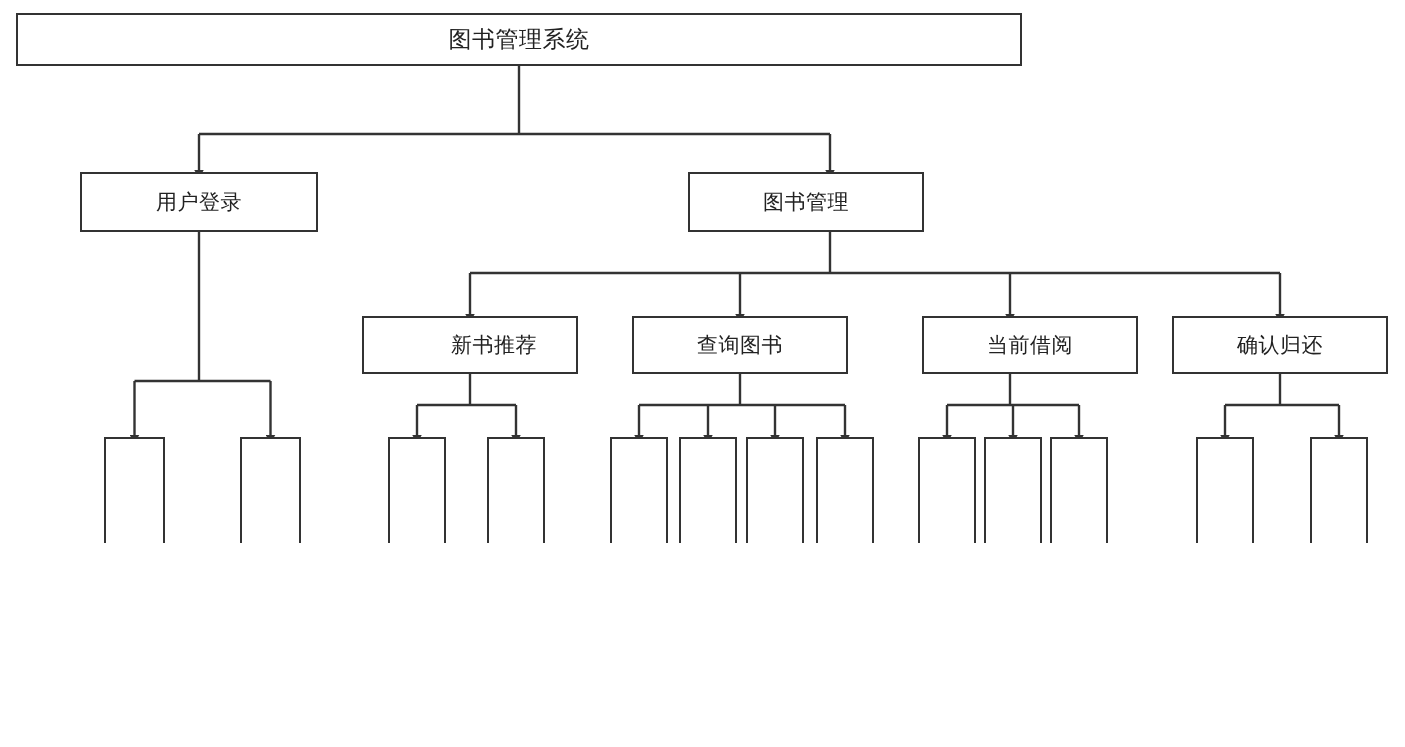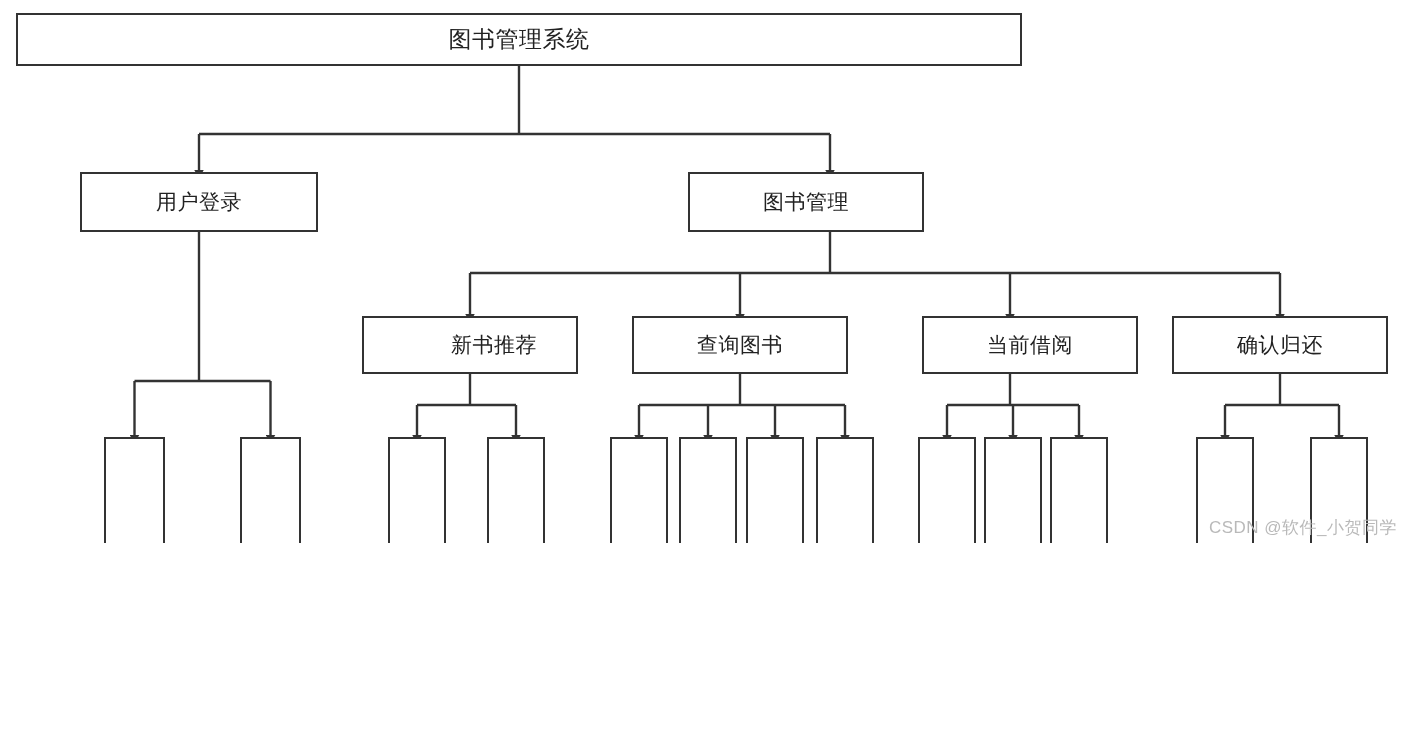--- a/index.html
+++ b/index.html
@@ -183,14 +183,13 @@
         <span class="node-label">确认归还（管理员）</span>
       </div>
       <div class="node vert" style="left: 1196px; top: 437px; width: 58px; height: 296px;">
         <span class="node-label">新增借阅记录</span>
       </div>
       <div class="node vert" style="left: 1310px; top: 437px; width: 58px; height: 296px;">
         <span class="node-label">查询借阅记录</span>
       </div>
     </div>
 
-  <div id="watermark">CSDN @软件_小贺同学</div>
 </div>
 
 </body></html>

